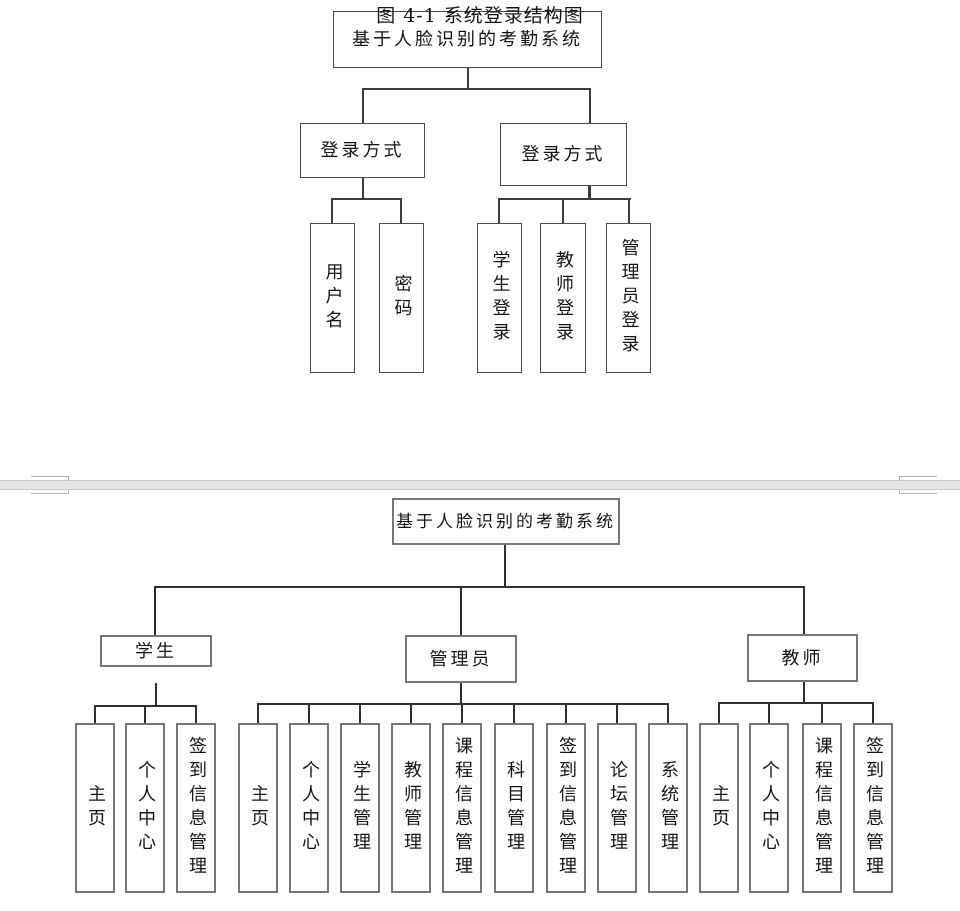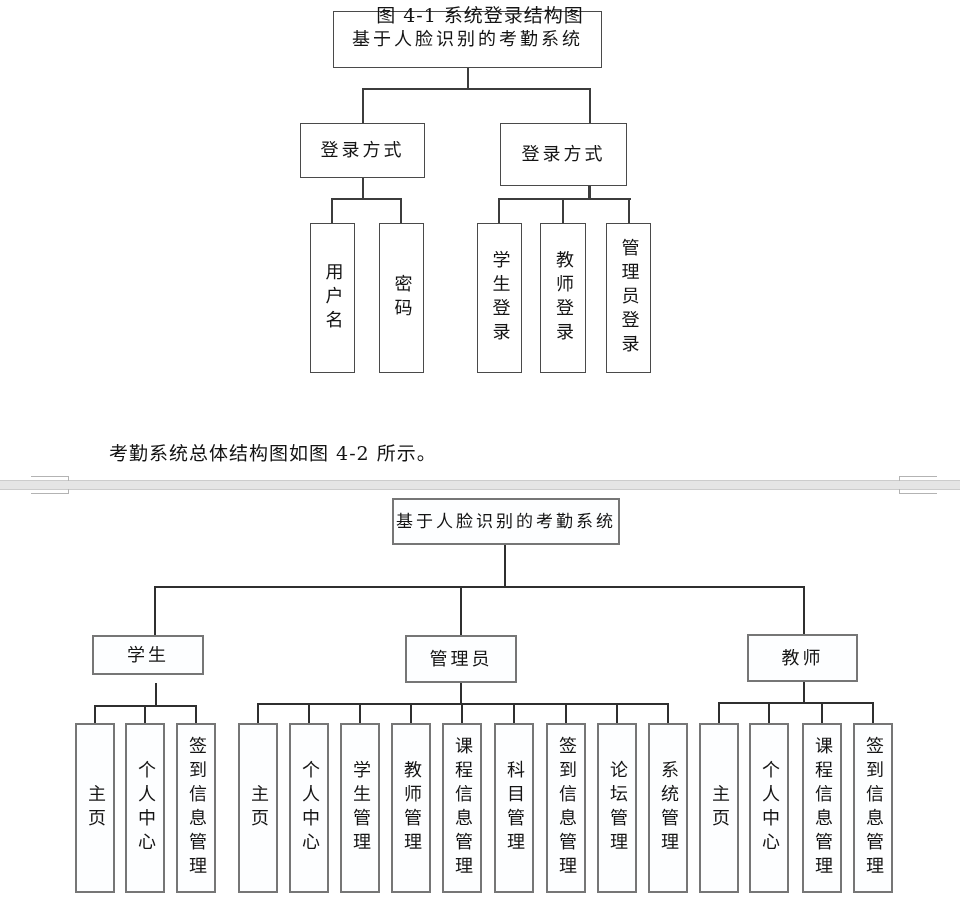--- a/index.html
+++ b/index.html
@@ -66,21 +66,20 @@
     <div class="box" style="left:300px;top:123px;width:125px;height:55px">登录方式</div>
     <div class="box" style="left:500px;top:123px;width:127px;height:63px">登录方式</div>
     <div class="box v" style="left:310px;top:223px;width:45px;height:150px">用户名</div>
     <div class="box v" style="left:379px;top:223px;width:45px;height:150px">密码</div>
     <div class="box v" style="left:477px;top:223px;width:45px;height:150px">学生登录</div>
     <div class="box v" style="left:540px;top:223px;width:46px;height:150px">教师登录</div>
     <div class="box v" style="left:606px;top:223px;width:45px;height:150px">管理员登录</div>
   </div>
 
   <div class="caption">图 4-1 系统登录结构图</div>
-  <div class="para">考勤系统总体结构图如图 4-2 所示。</div>
 
   <div>
     <div class="band"></div>
     <div class="mark" style="left:31px;top:476px;width:38px;height:1px"></div>
     <div class="mark" style="left:68px;top:476px;width:1px;height:5px"></div>
     <div class="mark" style="left:31px;top:493px;width:38px;height:1px"></div>
     <div class="mark" style="left:68px;top:489px;width:1px;height:5px"></div>
     <div class="mark" style="left:899px;top:476px;width:38px;height:1px"></div>
     <div class="mark" style="left:899px;top:476px;width:1px;height:5px"></div>
     <div class="mark" style="left:899px;top:493px;width:38px;height:1px"></div>
@@ -114,21 +113,21 @@
     <div class="ln" style="left:667px;top:703px;width:2px;height:20px"></div>
 
     <div class="ln" style="left:803px;top:682px;width:2px;height:20px"></div>
     <div class="ln" style="left:718px;top:702px;width:156px;height:2px"></div>
     <div class="ln" style="left:718px;top:702px;width:2px;height:21px"></div>
     <div class="ln" style="left:768px;top:702px;width:2px;height:21px"></div>
     <div class="ln" style="left:821px;top:702px;width:2px;height:21px"></div>
     <div class="ln" style="left:872px;top:702px;width:2px;height:21px"></div>
 
     <div class="box" style="left:392px;top:498px;width:228px;height:47px;font-size:17px">基于人脸识别的考勤系统</div>
-    <div class="box" style="left:92px;top:635px;width:112px;height:40px">学生</div>
+    <div class="box" style="left:100px;top:635px;width:112px;height:32px">学生</div>
     <div class="box" style="left:405px;top:635px;width:112px;height:48px">管理员</div>
     <div class="box" style="left:747px;top:634px;width:111px;height:48px">教师</div>
 
     <div class="box v" style="left:75px;top:723px;width:40px;height:170px">主页</div>
     <div class="box v" style="left:125px;top:723px;width:40px;height:170px">个人中心</div>
     <div class="box v" style="left:176px;top:723px;width:40px;height:170px">签到信息管理</div>
 
     <div class="box v" style="left:238px;top:723px;width:40px;height:170px">主页</div>
     <div class="box v" style="left:289px;top:723px;width:40px;height:170px">个人中心</div>
     <div class="box v" style="left:340px;top:723px;width:40px;height:170px">学生管理</div>

